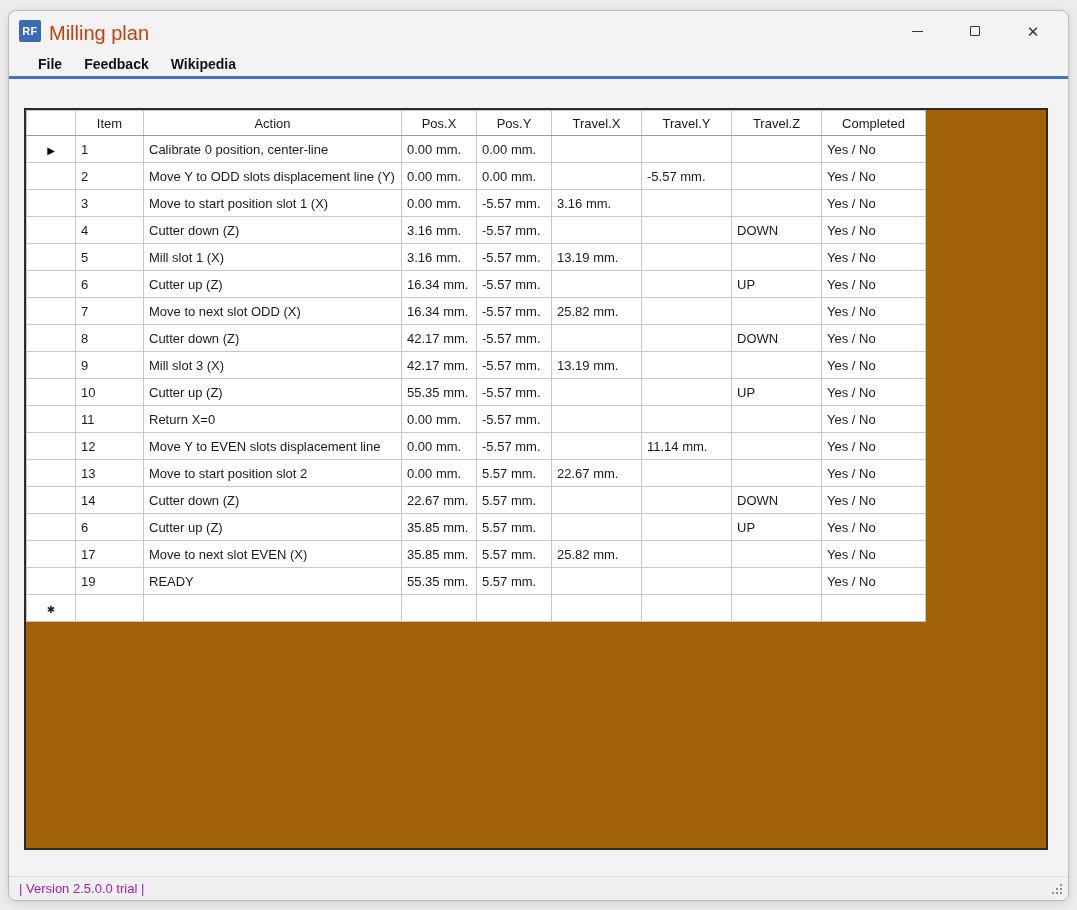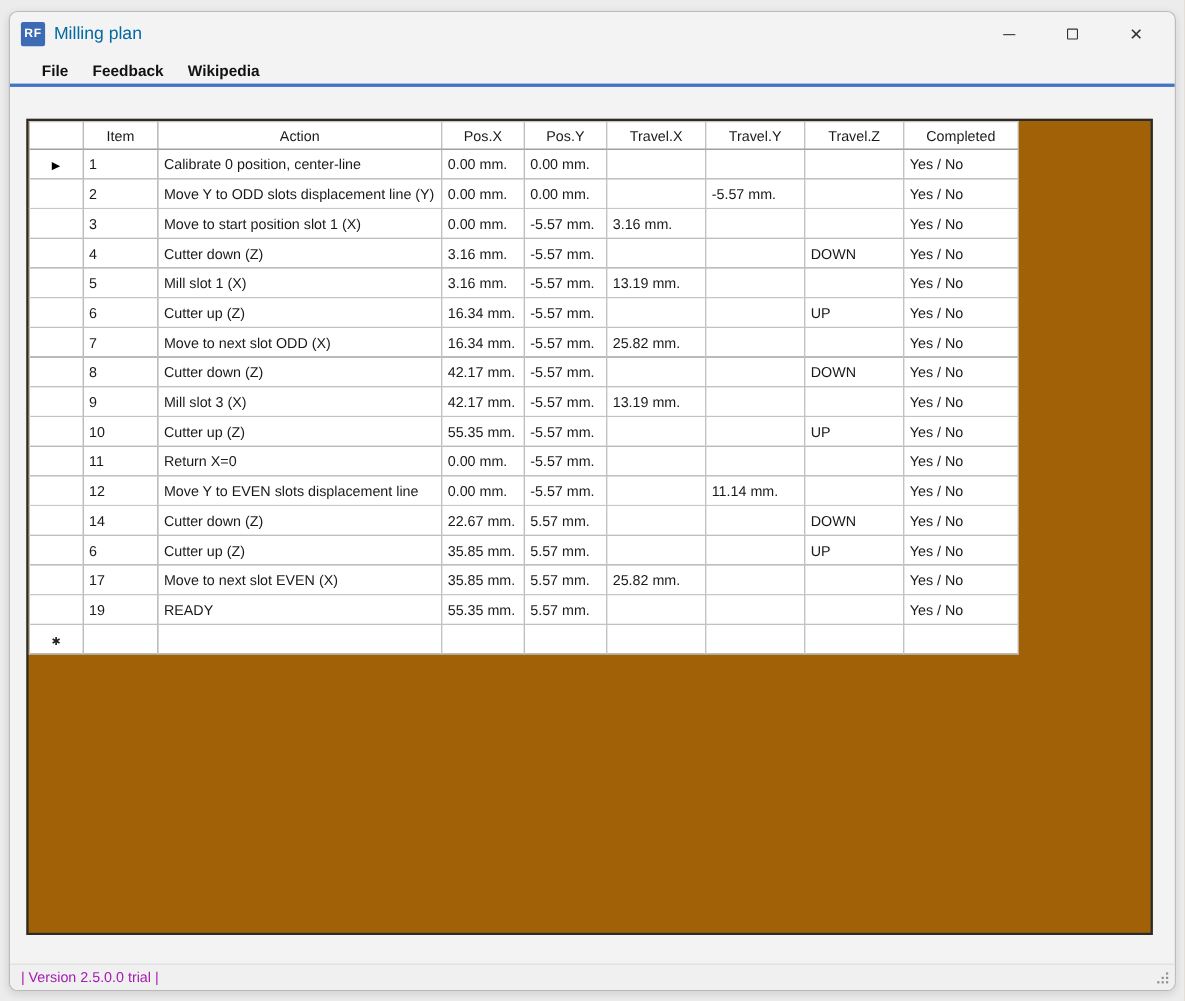--- a/index.html
+++ b/index.html
@@ -11,21 +11,21 @@
     box-shadow:0 2px 8px rgba(0,0,0,.12); overflow:hidden;
   }
 
   
   .titlebar { position:absolute; left:0; top:0; right:0; height:40px; }
   .app-icon {
     position:absolute; left:10px; top:9px; width:22px; height:22px;
     border-radius:2px; color:#fff; font-size:11px; font-weight:bold;
     display:flex; align-items:center; justify-content:center; letter-spacing:.5px;
   }
-  .app-title { position:absolute; left:40px; top:11px; font-size:16px; color:#0369a1; }
+  .app-title { position:absolute; left:40px; top:11px; font-size:20px; color:#c2410c; }
   .winbtns { position:absolute; right:6px; top:3px; display:flex; }
   .winbtn { width:58px; height:34px; display:flex; align-items:center; justify-content:center; color:#333; background:transparent; border:none; }
   .winbtn .glyph-min { display:block; width:11px; height:1px; background:#333; }
   .winbtn .glyph-max { display:block; width:10px; height:10px; border:1.2px solid #333; border-radius:1px; }
   .winbtn .glyph-close { font-size:15px; line-height:1; color:#333; }
 
   
   .menubar { position:absolute; left:0; top:40px; right:0; height:25px; display:flex; align-items:center; padding-left:18px;font-weight:bold; }
   .menu-item { font-size:14px; color:#111; padding:2px 11px; }
   .accent-line { position:absolute; left:0; top:65px; right:0; height:3px; }
@@ -239,20 +239,31 @@
             <td>Move Y to EVEN slots displacement line</td>
             <td>0.00 mm.</td>
             <td>-5.57 mm.</td>
             <td></td>
             <td>11.14 mm.</td>
             <td></td>
             <td>Yes / No</td>
           </tr>
           <tr>
             <td class="selector"></td>
+            <td>13</td>
+            <td>Move to start position slot 2</td>
+            <td>0.00 mm.</td>
+            <td>5.57 mm.</td>
+            <td>22.67 mm.</td>
+            <td></td>
+            <td></td>
+            <td>Yes / No</td>
+          </tr>
+          <tr>
+            <td class="selector"></td>
             <td>14</td>
             <td>Cutter down (Z)</td>
             <td>22.67 mm.</td>
             <td>5.57 mm.</td>
             <td></td>
             <td></td>
             <td>DOWN</td>
             <td>Yes / No</td>
           </tr>
           <tr>

